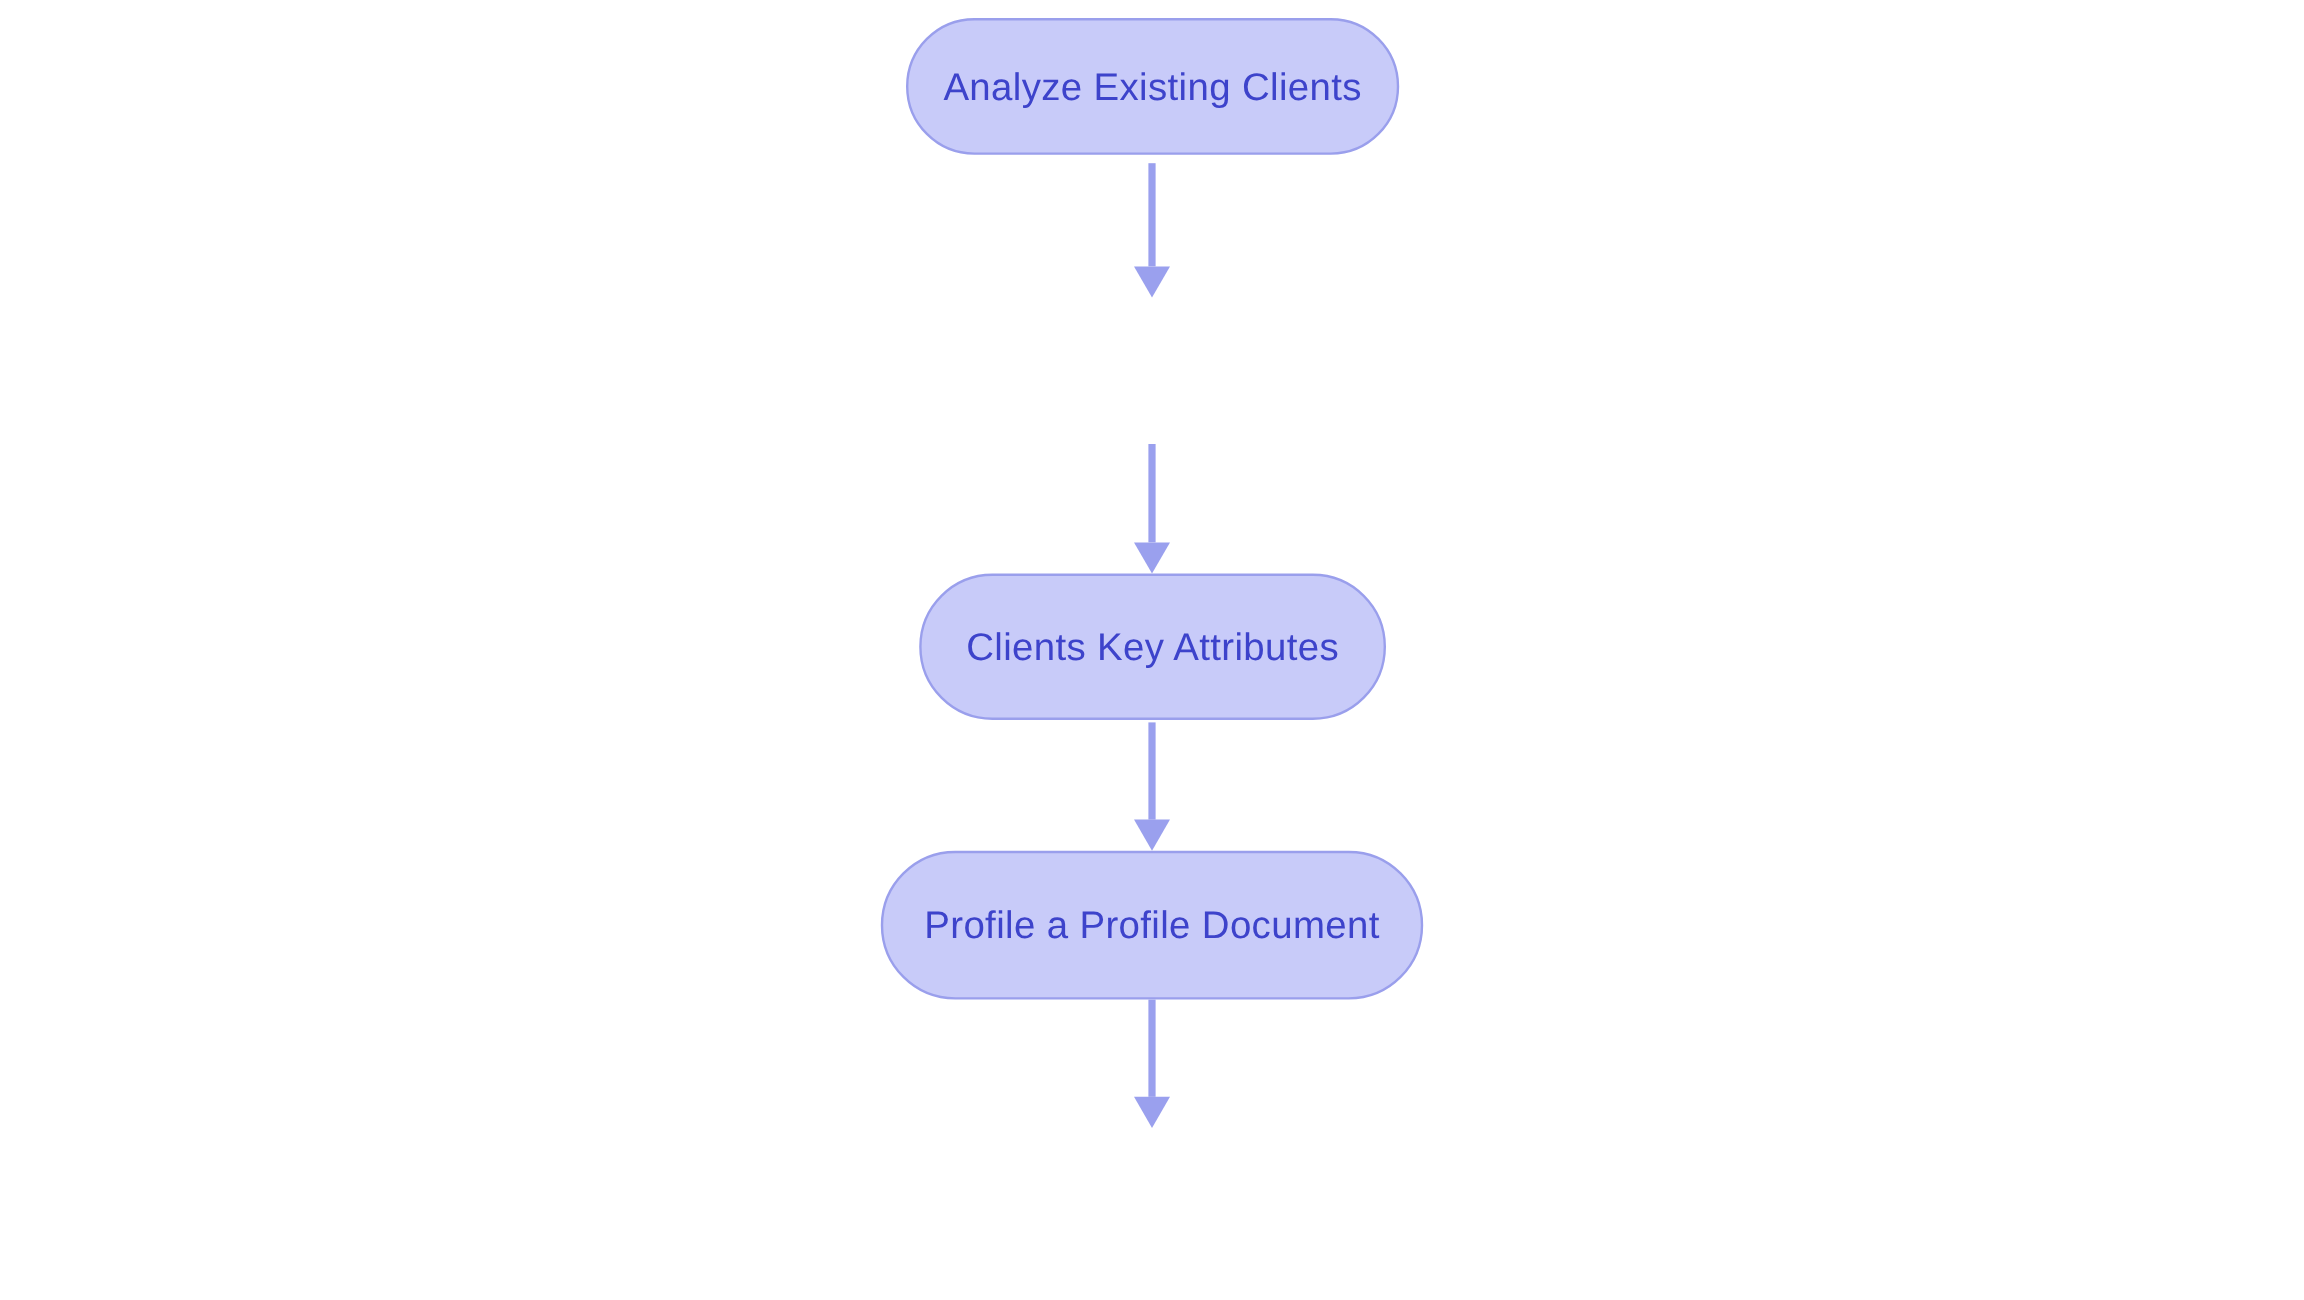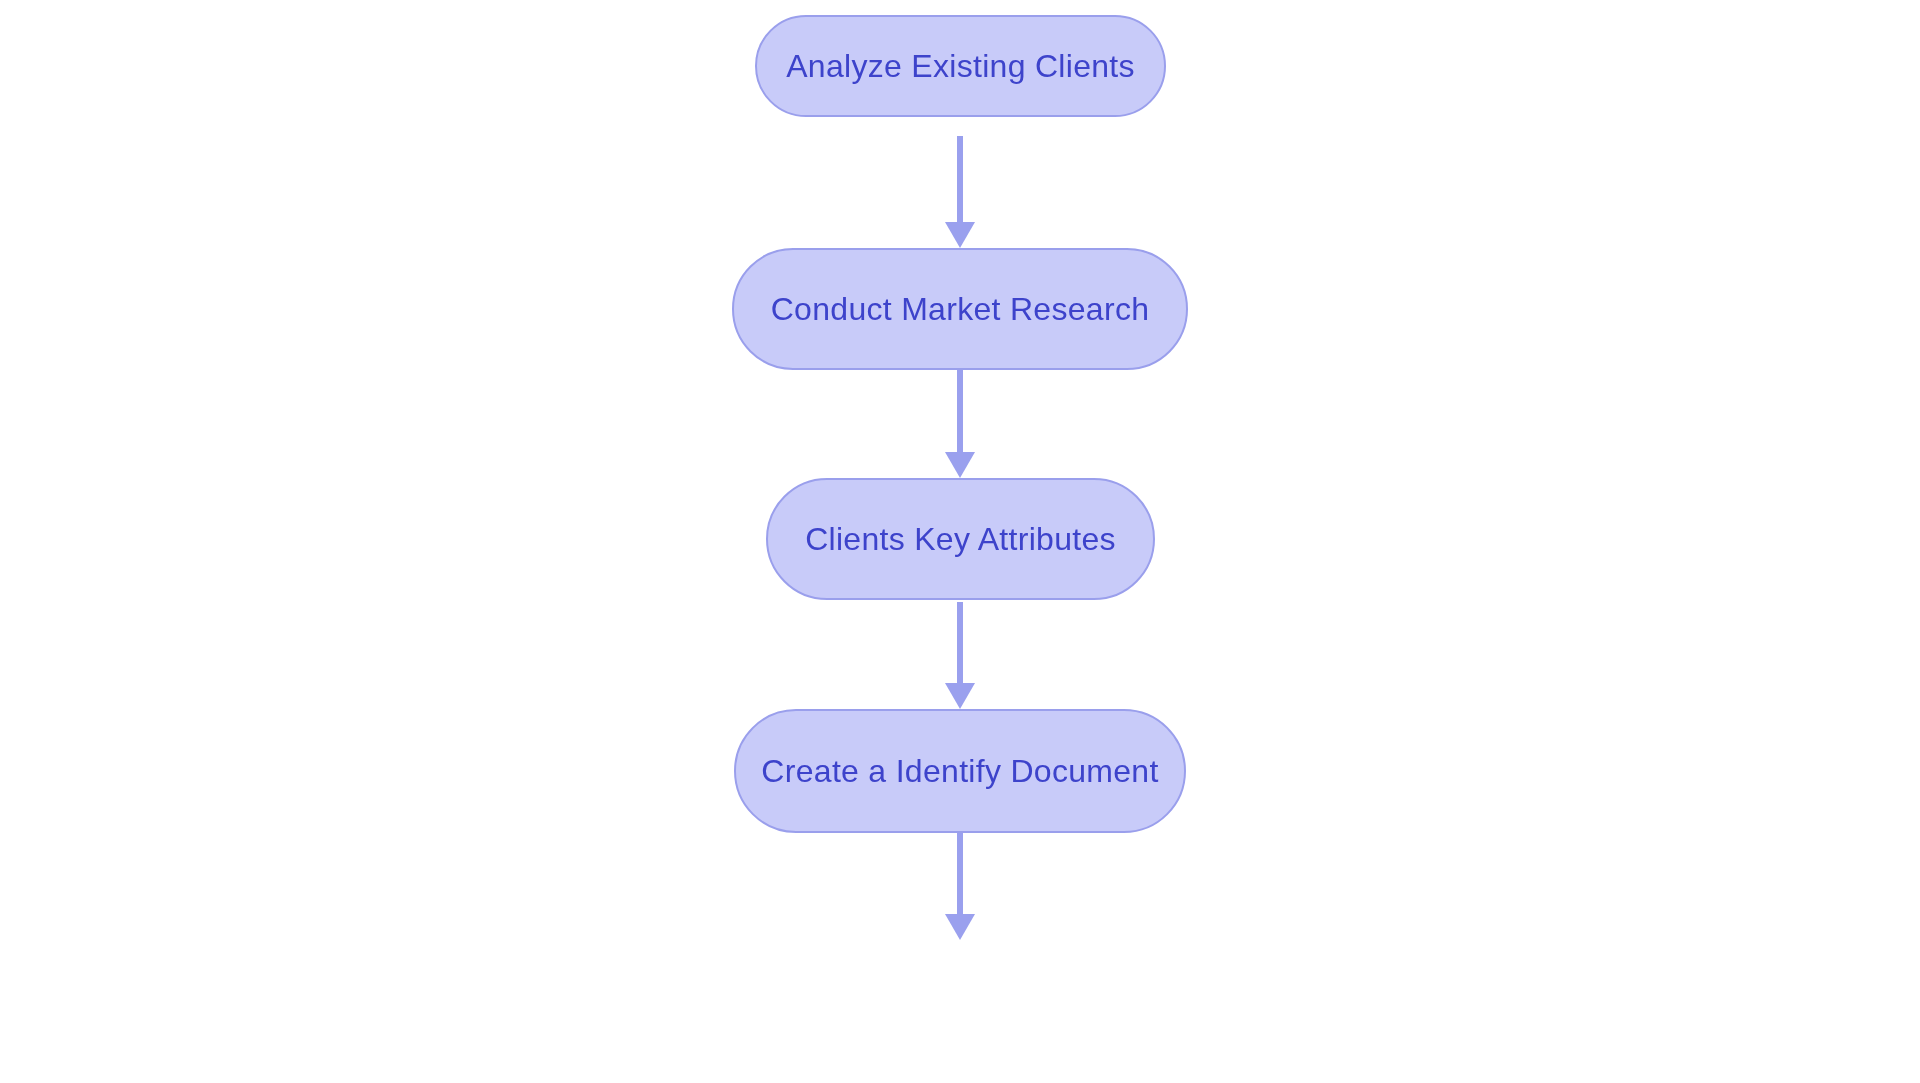--- a/index.html
+++ b/index.html
@@ -26,21 +26,21 @@
     justify-content: center;
     text-align: center;
   }
   .node-label {
     color: #3d43cb;
     font-size: 32px;
     font-weight: 500;
     letter-spacing: 0.3px;
     white-space: nowrap;
   }
-  .n1 { left: 755px; top: 15px;  width: 411px; height: 102px; }
+  .n1 { left: 755px; top: 15px;  width: 411px; height: 114px; }
   .n2 { left: 732px; top: 248px; width: 456px; height: 122px; }
   .n3 { left: 766px; top: 478px; width: 389px; height: 122px; }
   .n4 { left: 734px; top: 709px; width: 452px; height: 124px; }
   .n5 { left: 807px; top: 940px; width: 306px; height: 120px; }
   .arrow {
     position: absolute;
     left: 945px;
     width: 30px;
     display: flex;
     flex-direction: column;
@@ -71,40 +71,37 @@
 
   <div class="node n1">
     <span class="node-label">Analyze Existing Clients</span>
   </div>
 
   <div class="arrow a1">
     <div class="arrow-stem"></div>
     <div class="arrow-head"></div>
   </div>
 
-  <div class="node n2">
-    <span class="node-label">Conduct Market Research</span>
-  </div>
 
   <div class="arrow a2">
     <div class="arrow-stem"></div>
     <div class="arrow-head"></div>
   </div>
 
   <div class="node n3">
     <span class="node-label">Clients Key Attributes</span>
   </div>
 
   <div class="arrow a3">
     <div class="arrow-stem"></div>
     <div class="arrow-head"></div>
   </div>
 
   <div class="node n4">
-    <span class="node-label">Create a Identify Document</span>
+    <span class="node-label">Profile a Profile Document</span>
   </div>
 
   <div class="arrow a4">
     <div class="arrow-stem"></div>
     <div class="arrow-head"></div>
   </div>
 
 
 </div>
 

